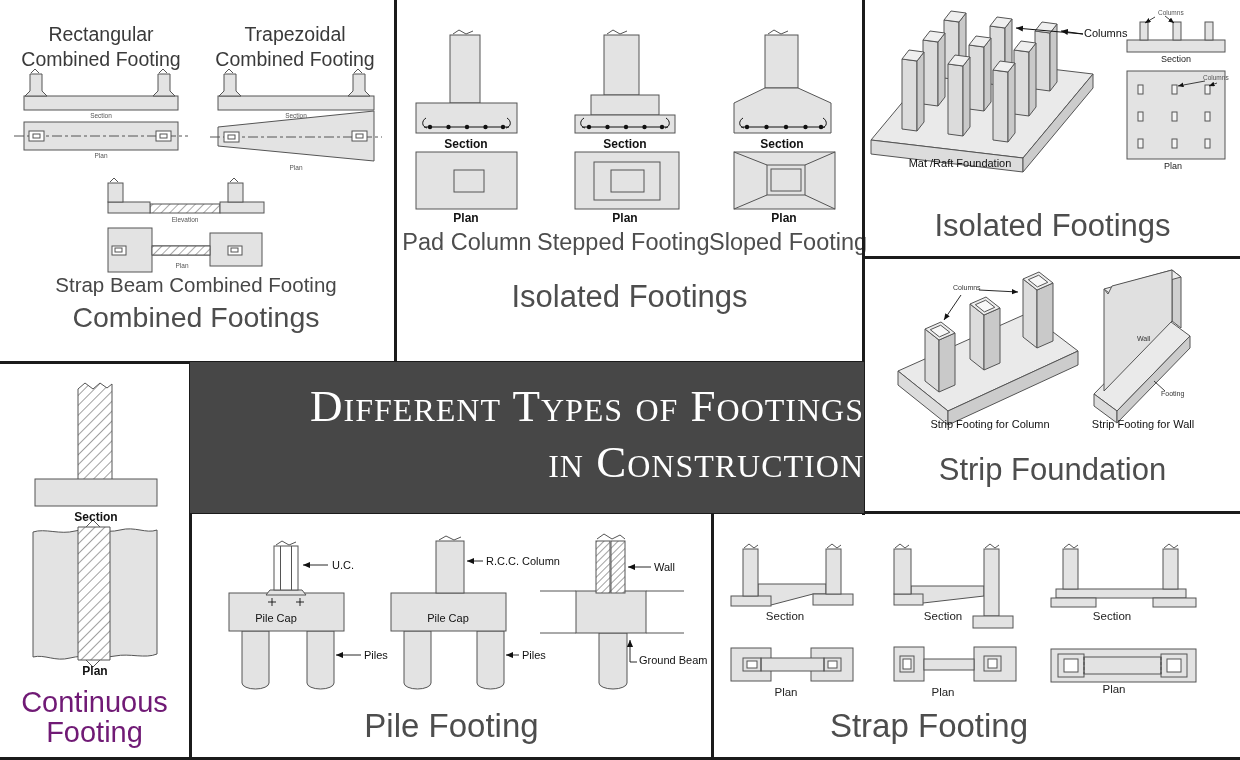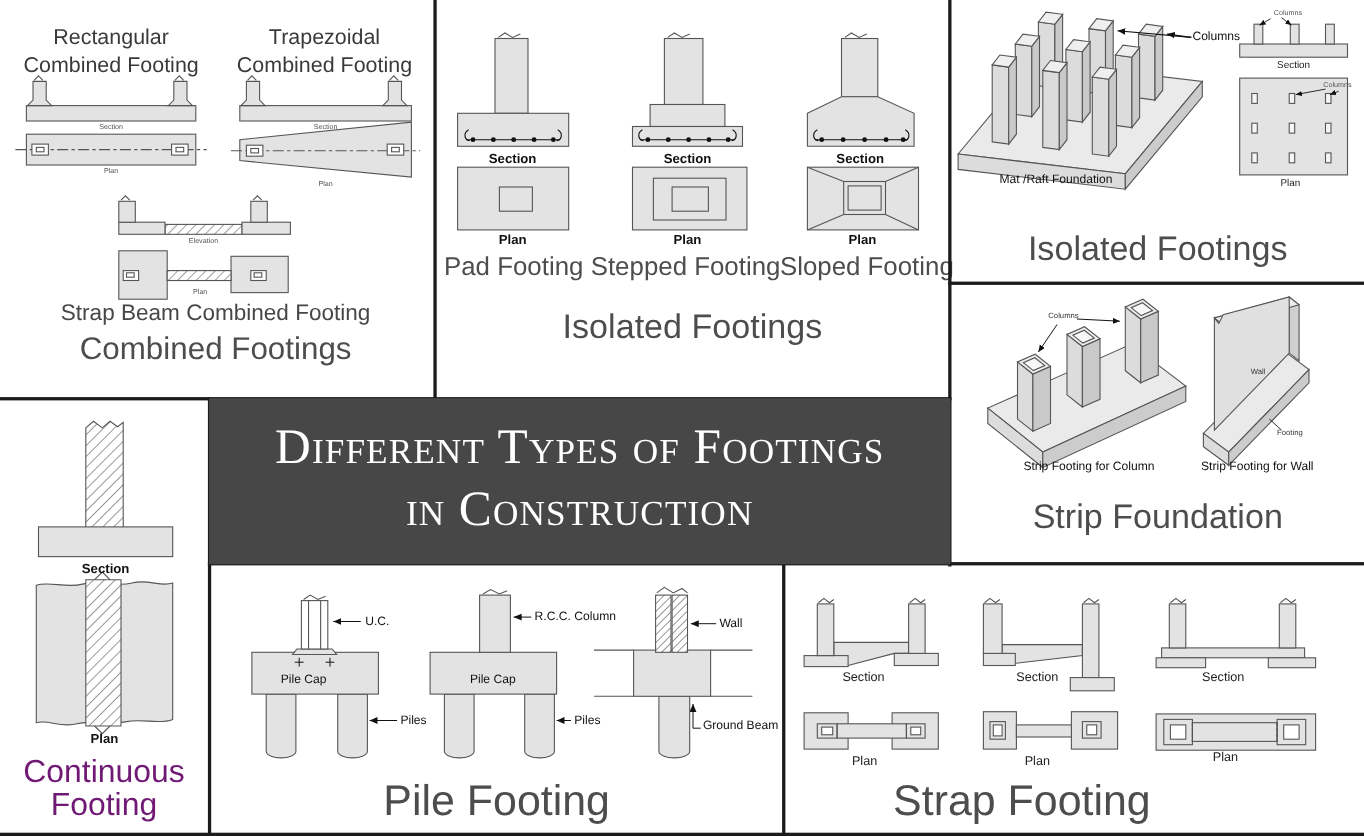--- a/index.html
+++ b/index.html
@@ -13,23 +13,23 @@
   .s7{font-size:7px;color:#333}
   .s9{font-size:9px;color:#222}
   .s11{font-size:11px;color:#111}
   .s115{font-size:11.5px;color:#222}
   .s12b{font-size:12px;font-weight:bold;color:#111}
   .h19{font-size:19.5px;line-height:25px;color:#3a3a3a;white-space:normal}
   .cap20{font-size:20.5px;color:#474747}
   .cap24{font-size:23.5px;color:#4d4d4d}
   .pt29{font-size:29px;color:#701a75}
   .pt31{font-size:31px;color:#4d4d4d}
-  .pt33{font-size:39px;color:#4d4d4d}
+  .pt33{font-size:33px;color:#4d4d4d}
   .titlebox{position:absolute;left:190px;top:362px;width:674px;height:151px;background:#474747;
-            z-index:3;text-align:center;color:#ffffff;font-family:"Liberation Serif",serif;
+            z-index:3;text-align:right;color:#ffffff;font-family:"Liberation Serif",serif;
             font-variant:small-caps}
   .titlebox .l1{font-size:45px;line-height:56px;margin-top:16px;letter-spacing:1px}
   .titlebox .l2{font-size:45px;line-height:56px;letter-spacing:1px}
   svg{position:absolute;left:0;top:0}
 </style>
 </head>
 <body>
 
 <div id="stage">
 
@@ -161,21 +161,21 @@
         <line x1="337" y1="209" x2="370" y2="195"></line>
           <line x1="438" y1="209" x2="408" y2="195"></line>
       </g>
     </svg>
     <div class="t s12b c" style="left:29px;top:137px;width:80px">Section</div>
     <div class="t s12b c" style="left:188px;top:137px;width:80px">Section</div>
     <div class="t s12b c" style="left:345px;top:137px;width:80px">Section</div>
     <div class="t s12b c" style="left:29px;top:211px;width:80px">Plan</div>
     <div class="t s12b c" style="left:188px;top:211px;width:80px">Plan</div>
     <div class="t s12b c" style="left:347px;top:211px;width:80px">Plan</div>
-    <div class="t cap24 c" style="left:0px;top:229px;width:140px">Pad Footing</div>
+    <div class="t cap24 c" style="left:0px;top:229px;width:140px">Pad Column</div>
     <div class="t cap24 c" style="left:140px;top:229px;width:160px">Stepped Footing</div>
     <div class="t cap24 c" style="left:312px;top:229px;width:138px">Sloped Footing</div>
     <div class="t pt31 c" style="left:0;top:279px;width:465px">Isolated Footings</div>
   </div>
 
   <div class="panel" style="left:865px;top:0;width:375px;height:256px">
     <svg width="375" height="256" viewBox="0 0 375 256">
       <defs>
         <marker id="mk3" markerWidth="8" markerHeight="7" refX="7" refY="3" orient="auto">
           <path d="M0,0 L7,3 L0,6 Z" fill="#111"></path>

